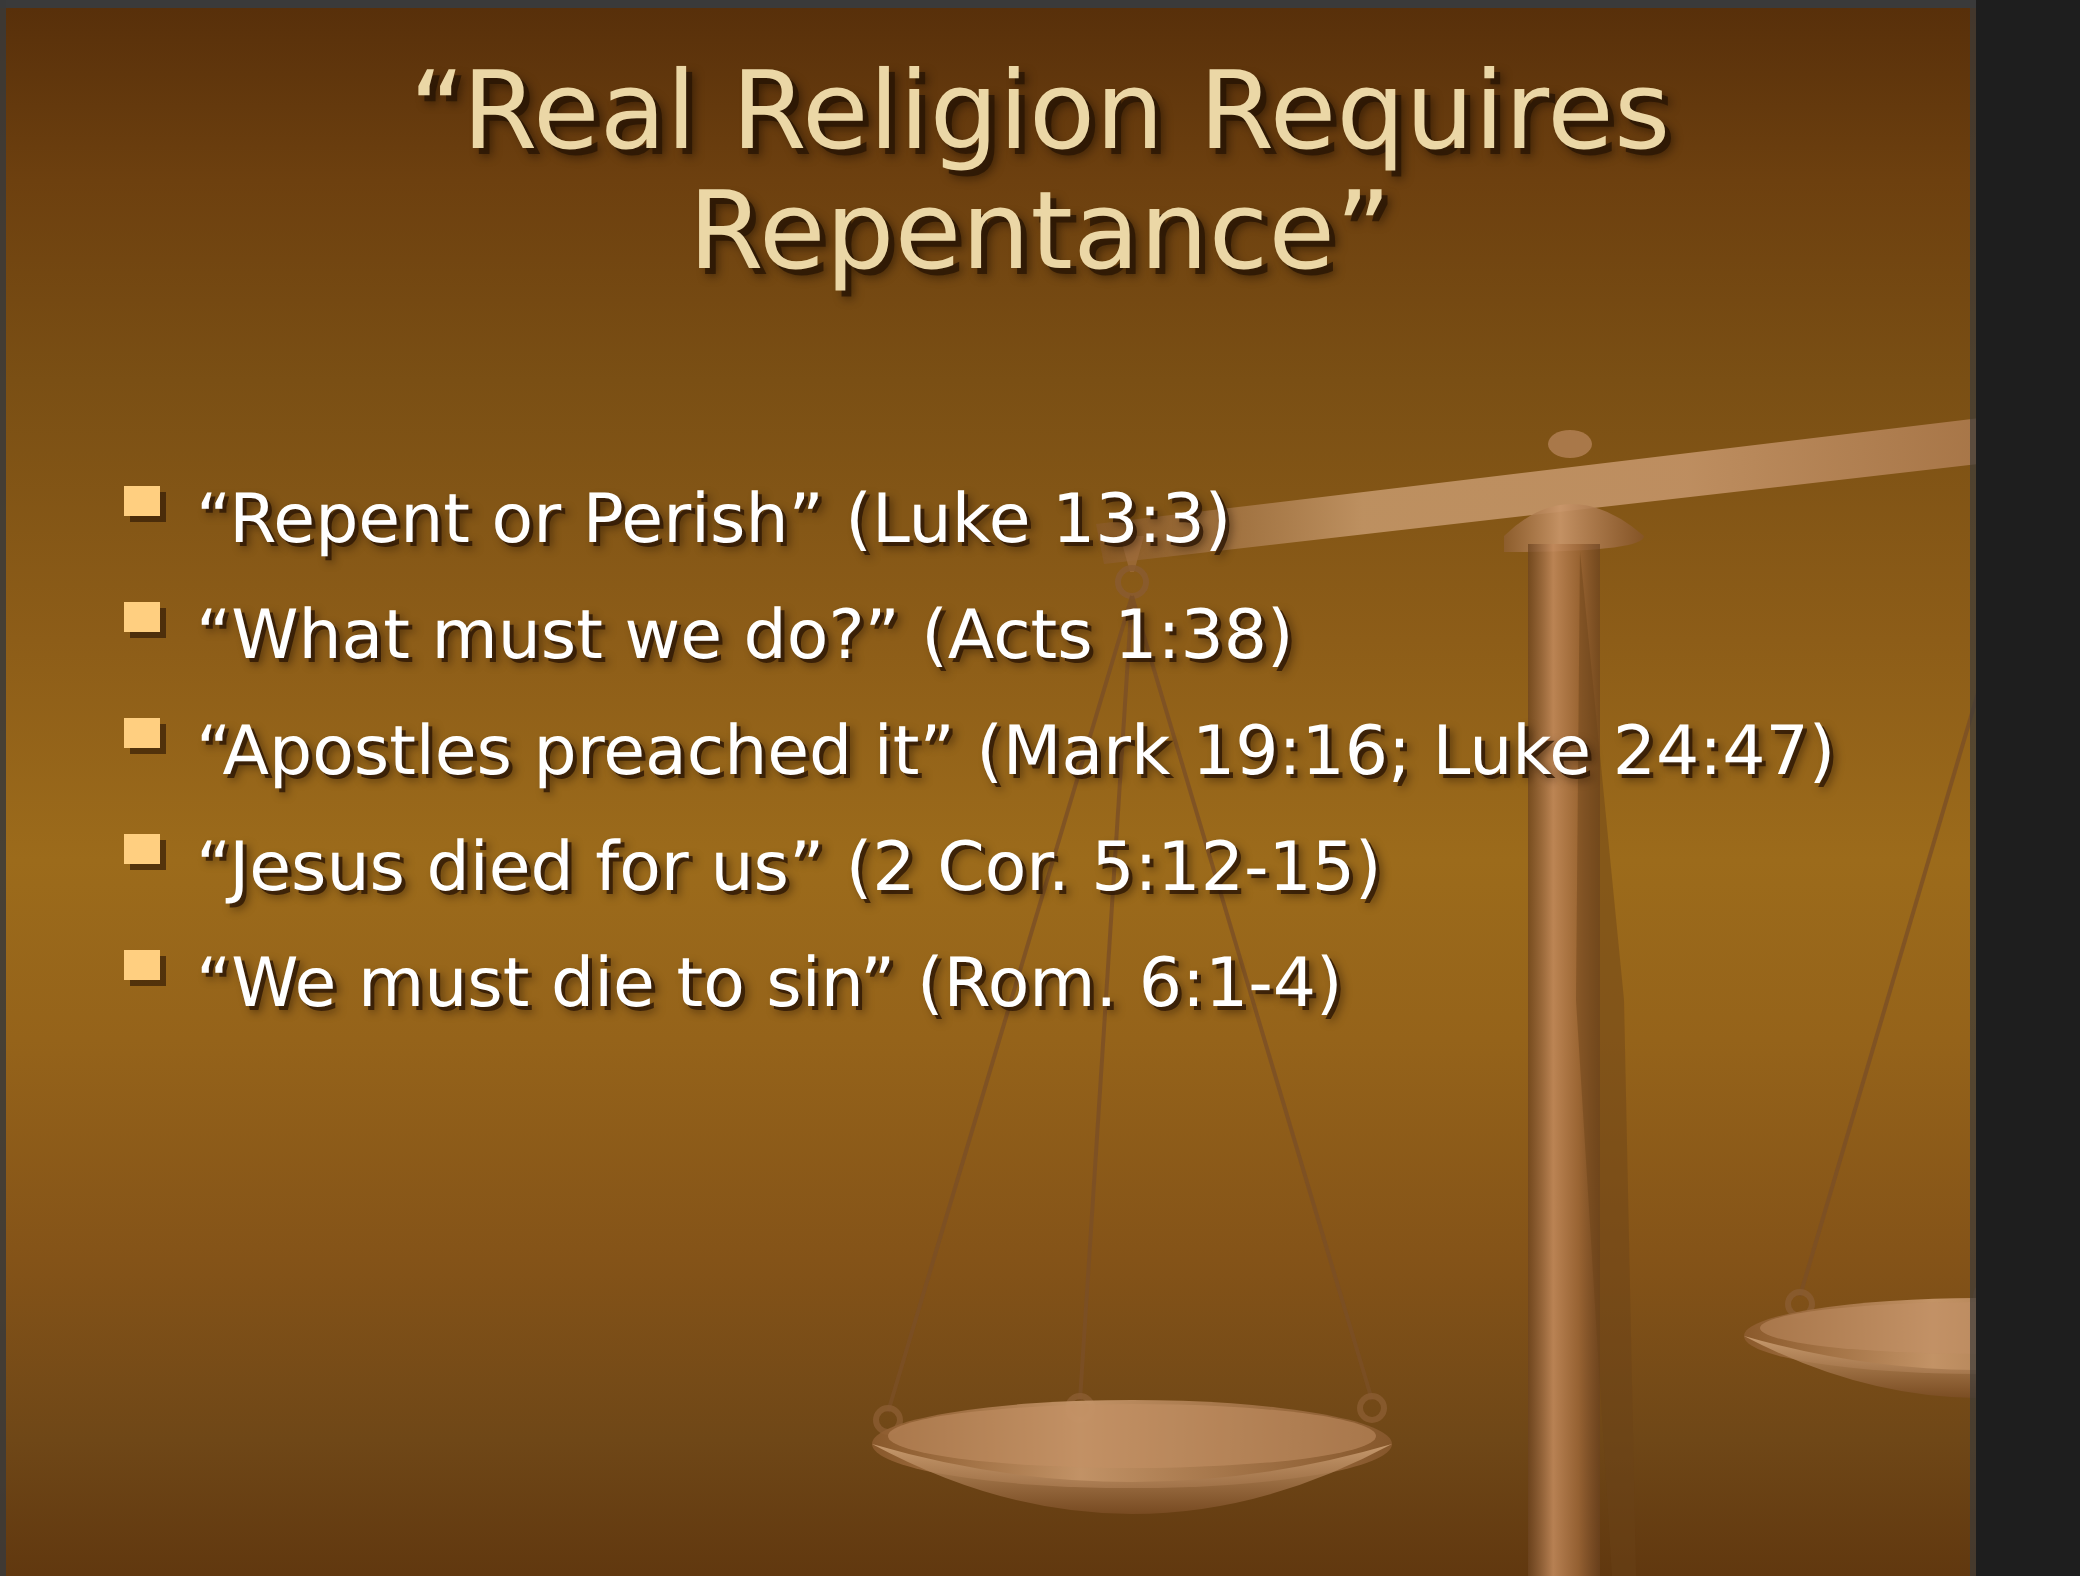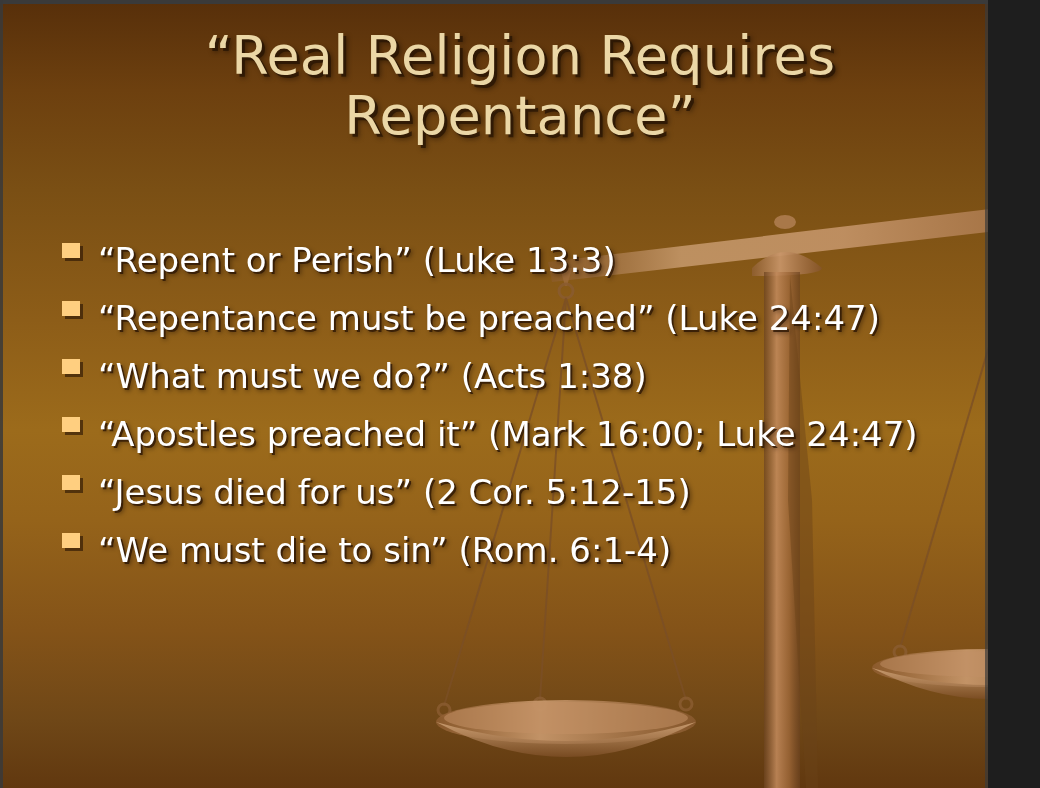--- a/index.html
+++ b/index.html
@@ -204,29 +204,25 @@
 Repentance”</h1>
   </div>
 
   <ul class="bullet-list">
     <li class="bullet-item">
       <span class="bullet-marker"></span>
       <span class="bullet-label">“Repent or Perish” (Luke 13:3)</span>
     </li>
     <li class="bullet-item">
       <span class="bullet-marker"></span>
-      <span class="bullet-label">“Repentance must be preached” (Luke 24:47)</span>
-    </li>
-    <li class="bullet-item">
-      <span class="bullet-marker"></span>
       <span class="bullet-label">“What must we do?” (Acts 1:38)</span>
     </li>
     <li class="bullet-item">
       <span class="bullet-marker"></span>
-      <span class="bullet-label">“Apostles preached it” (Mark 16:00; Luke 24:47)</span>
+      <span class="bullet-label">“Apostles preached it” (Mark 19:16; Luke 24:47)</span>
     </li>
     <li class="bullet-item">
       <span class="bullet-marker"></span>
       <span class="bullet-label">“Jesus died for us” (2 Cor. 5:12-15)</span>
     </li>
     <li class="bullet-item">
       <span class="bullet-marker"></span>
       <span class="bullet-label">“We must die to sin” (Rom. 6:1-4)</span>
     </li>
   </ul>

